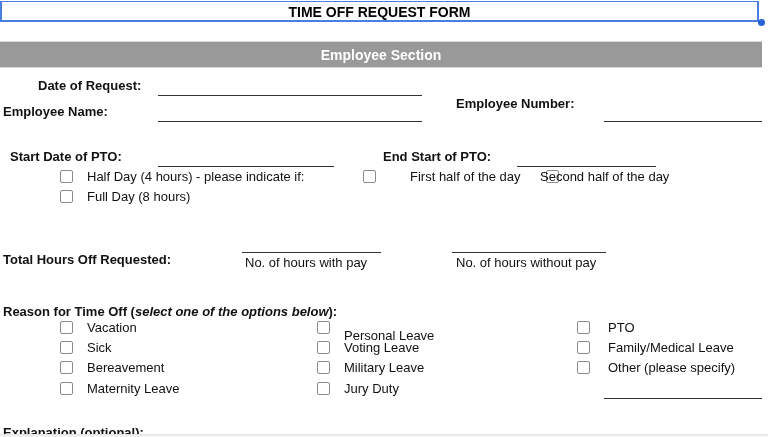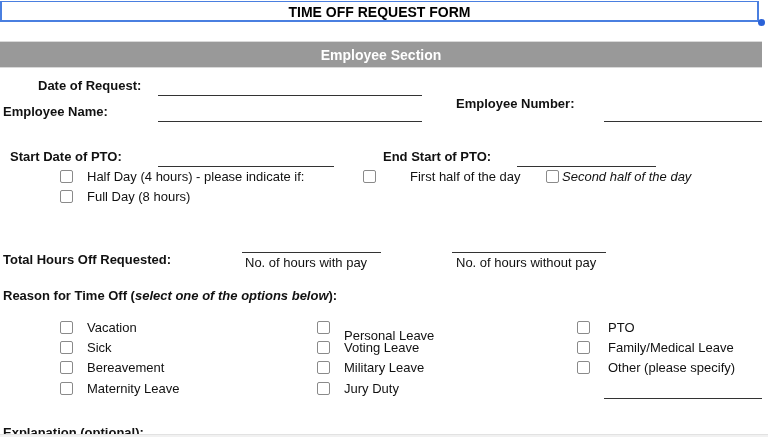--- a/index.html
+++ b/index.html
@@ -55,32 +55,32 @@
 <div class="abs lbl" style="left:383px; top:149px;">End Start of PTO:</div>
 <div class="abs line" style="left:517px; top:166px; width:139px;"></div>
 
 <div class="abs cb" style="left:60px; top:170px;"></div>
 <div class="abs txt" style="left:87px; top:169px;">Half Day (4 hours) - please indicate if:</div>
 
 <div class="abs cb" style="left:363px; top:170px;"></div>
 <div class="abs txt" style="left:383px; top:169px;margin-left:27px;">First half of the day</div>
 
 <div class="abs cb" style="left:546px; top:170px;"></div>
-<div class="abs txt" style="left:562px; top:169px;font-style:italic;">Second half of the day</div>
+<div class="abs txt" style="left:540px; top:169px;">Second half of the day</div>
 
 <div class="abs cb" style="left:60px; top:190px;"></div>
 <div class="abs txt" style="left:87px; top:189px;">Full Day (8 hours)</div>
 
 <div class="abs lbl" style="left:3px; top:252px;">Total Hours Off Requested:</div>
 <div class="abs line" style="left:242px; top:252px; width:139px;"></div>
 <div class="abs txt" style="left:245px; top:255px;">No. of hours with pay</div>
 <div class="abs line" style="left:452px; top:252px; width:154px;"></div>
 <div class="abs txt" style="left:456px; top:255px;">No. of hours without pay</div>
 
-<div class="abs lbl" style="left:3px; top:288px;"><span>Reason for Time Off (</span><i>select one of the options below</i><span>):</span></div>
+<div class="abs lbl" style="left:3px; top:304px;"><span>Reason for Time Off (</span><i>select one of the options below</i><span>):</span></div>
 
 <div class="abs cb" style="left:60px; top:321px;"></div>
 <div class="abs txt" style="left:87px; top:320px;">Vacation</div>
 <div class="abs cb" style="left:60px; top:341px;"></div>
 <div class="abs txt" style="left:87px; top:340px;">Sick</div>
 <div class="abs cb" style="left:60px; top:361px;"></div>
 <div class="abs txt" style="left:87px; top:360px;">Bereavement</div>
 <div class="abs cb" style="left:60px; top:382px;"></div>
 <div class="abs txt" style="left:87px; top:381px;">Maternity Leave</div>
 

